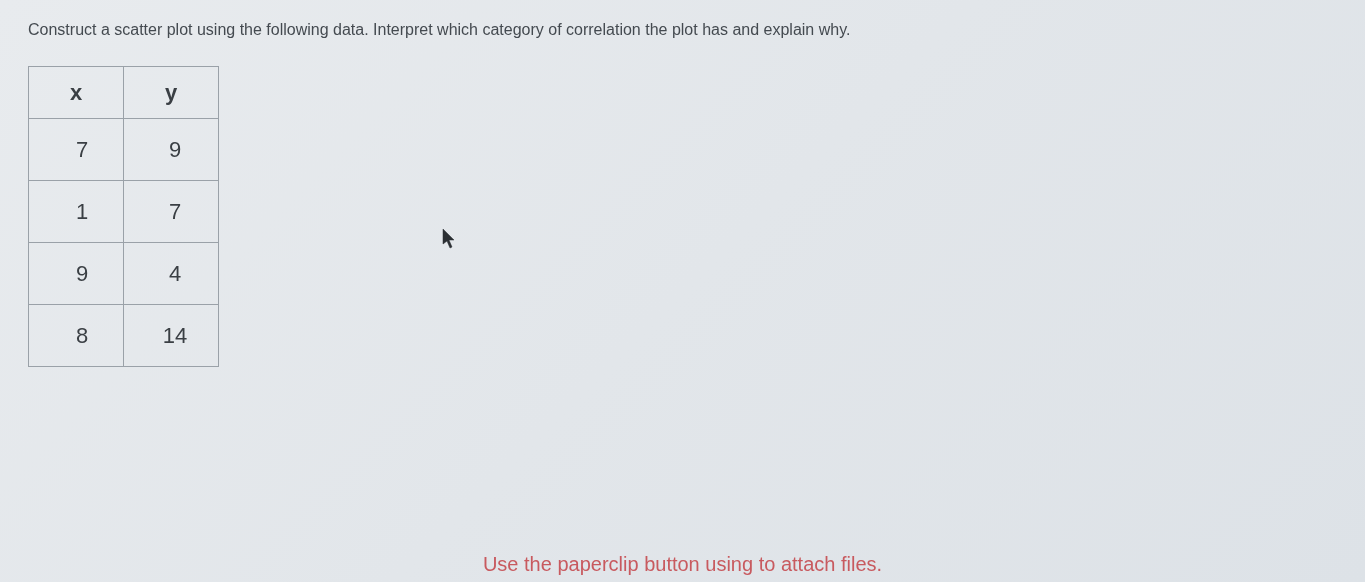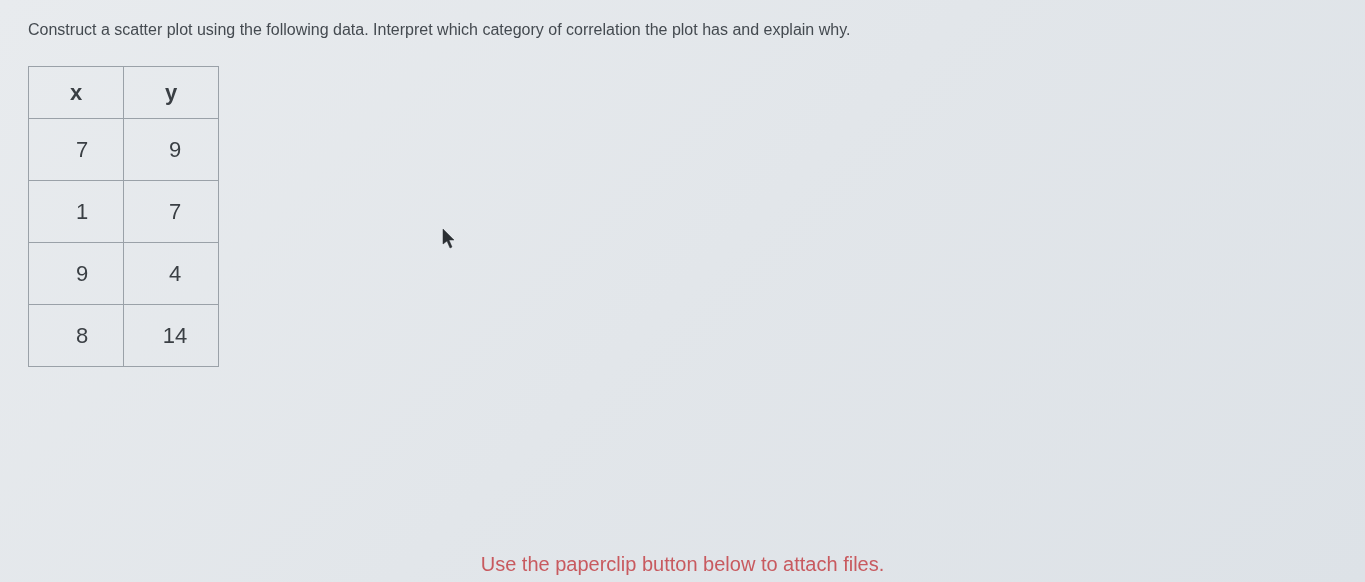--- a/index.html
+++ b/index.html
@@ -101,13 +101,13 @@
     </tr>
   </tbody>
 </table>
 
 <div class="cursor">
   <svg width="16" height="22" viewBox="0 0 16 22">
     <path d="M1 1 L1 16 L5 13 L8 20 L10 19 L7 12 L12 12 Z" fill="#2b2f33" stroke="#2b2f33" stroke-width="0.5"></path>
   </svg>
 </div>
 
-<div class="hint">Use the paperclip button below to attach files.</div>
+<div class="hint">Use the paperclip button using to attach files.</div>
 
 </body></html>

